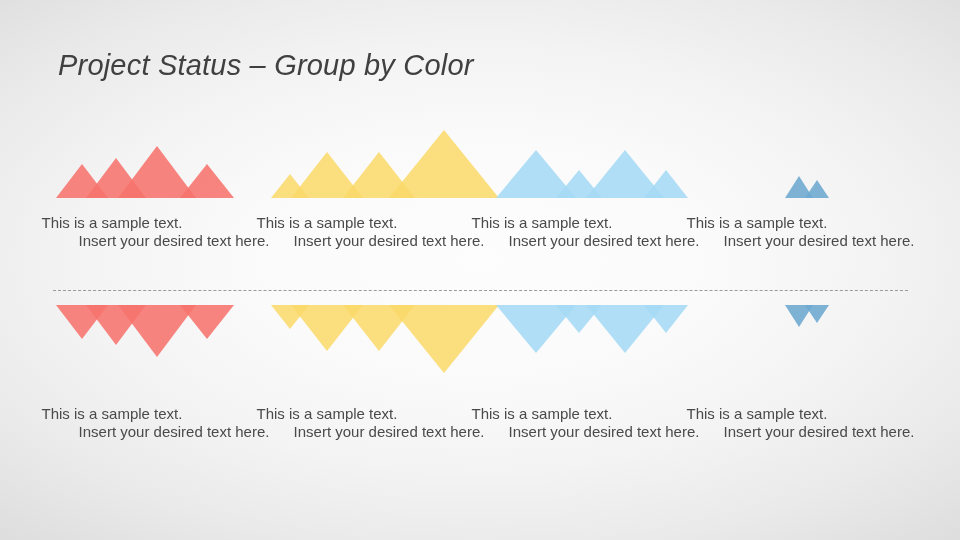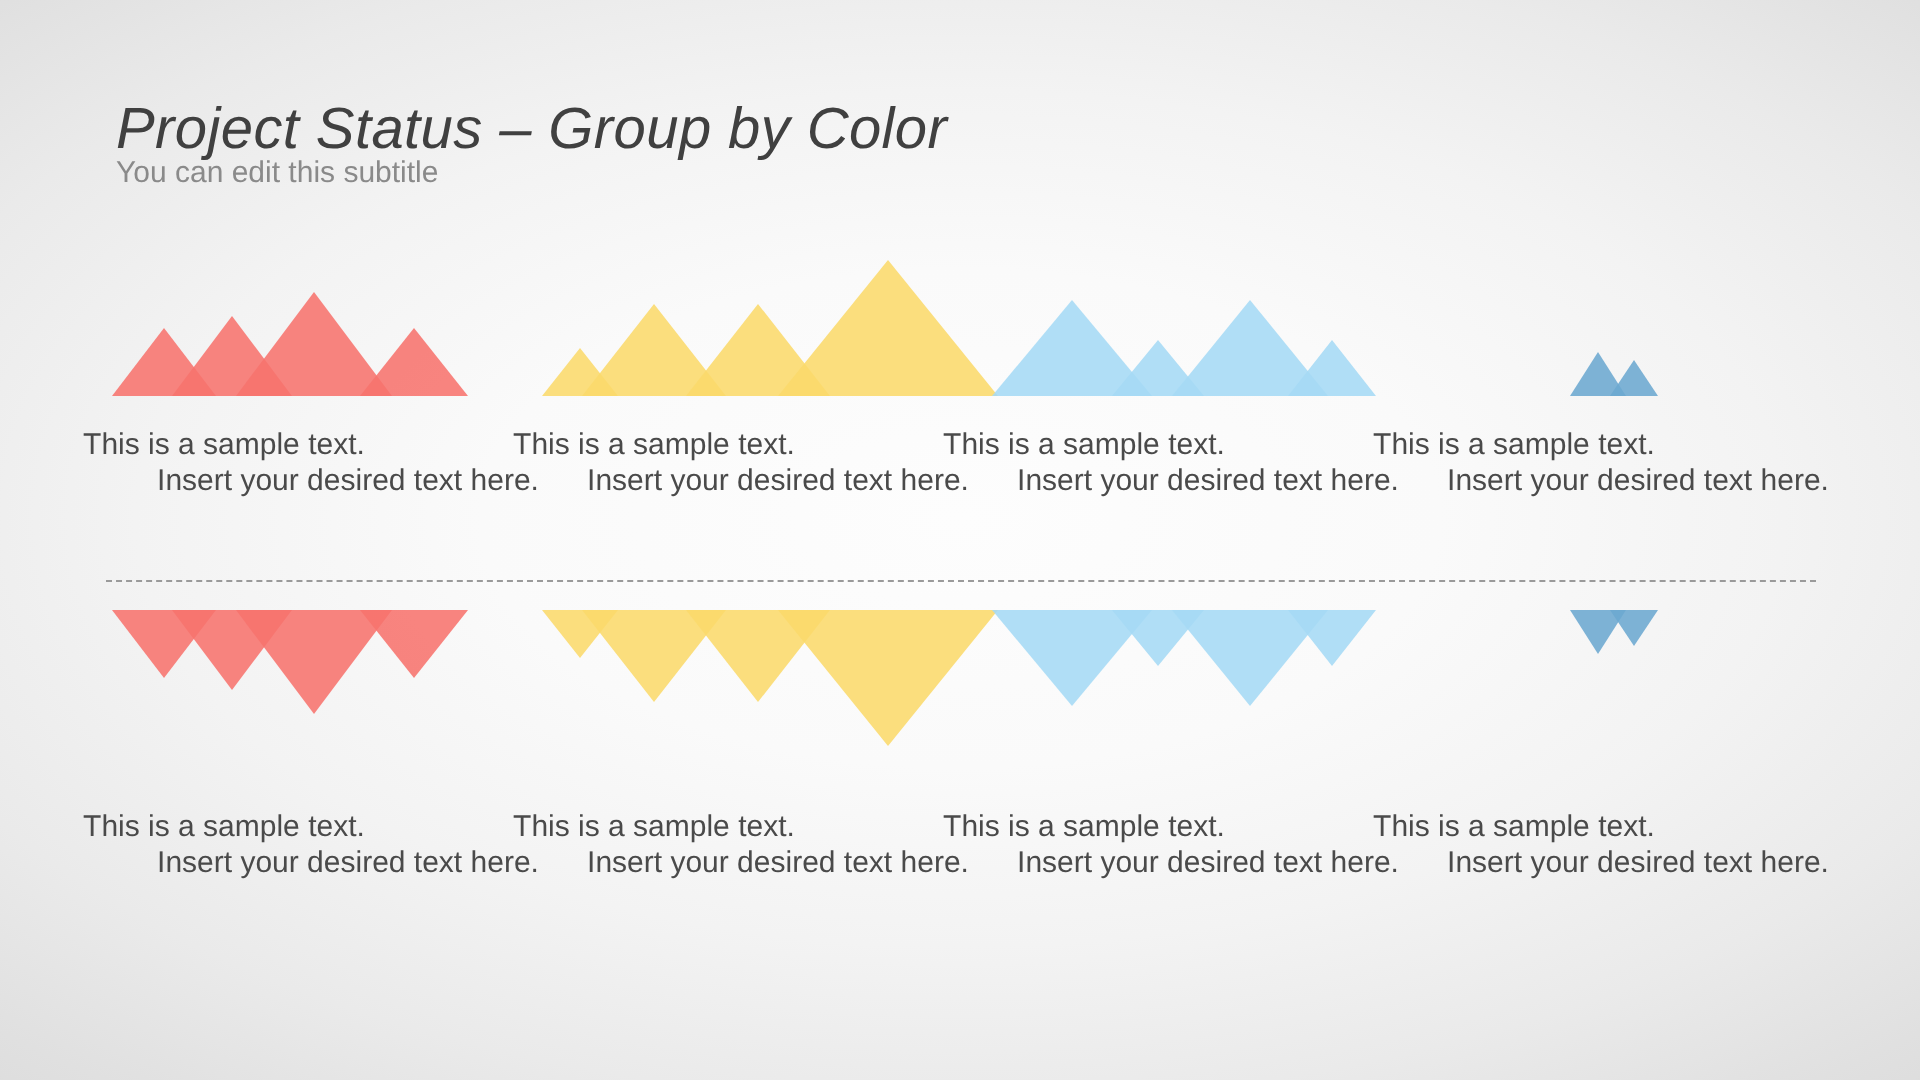--- a/index.html
+++ b/index.html
@@ -106,21 +106,20 @@
   .row-top .caption { margin-top: 16px; }
   .row-bottom .caption { margin-top: 10px; }
   .caption .l2 { display: block; margin-left: 37px; }
 </style>
 </head>
 <body>
 
 <div class="slide">
 
   <h1 class="title">Project Status – Group by Color</h1>
-  <div class="subtitle">You can edit this subtitle</div>
 
   <div class="row row-top">
 
     <div class="col col-1">
       <div class="mountains">
           <span class="tri" style="left: 0px; border-left: 26px solid transparent; border-right: 26px solid transparent; border-bottom: 34px solid rgb(247, 115, 109); opacity: 0.88;"></span>
           <span class="tri" style="left: 30px; border-left: 30px solid transparent; border-right: 30px solid transparent; border-bottom: 40px solid rgb(247, 115, 109); opacity: 0.88;"></span>
           <span class="tri" style="left: 62px; border-left: 39px solid transparent; border-right: 39px solid transparent; border-bottom: 52px solid rgb(247, 115, 109); opacity: 0.88;"></span>
           <span class="tri" style="left: 124px; border-left: 27px solid transparent; border-right: 27px solid transparent; border-bottom: 34px solid rgb(247, 115, 109); opacity: 0.88;"></span>
         </div>

